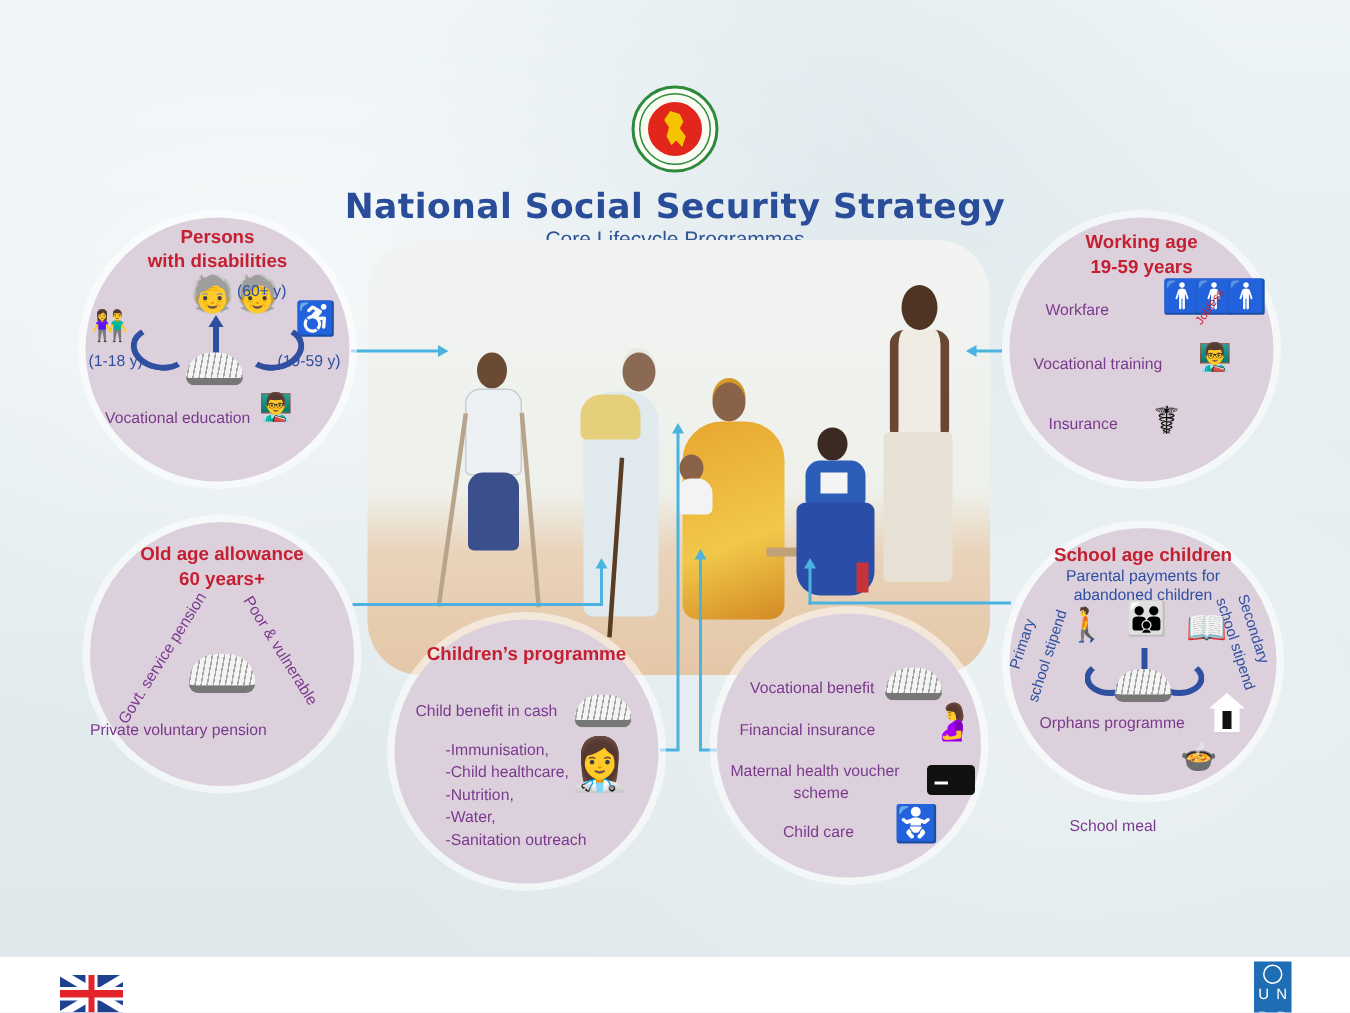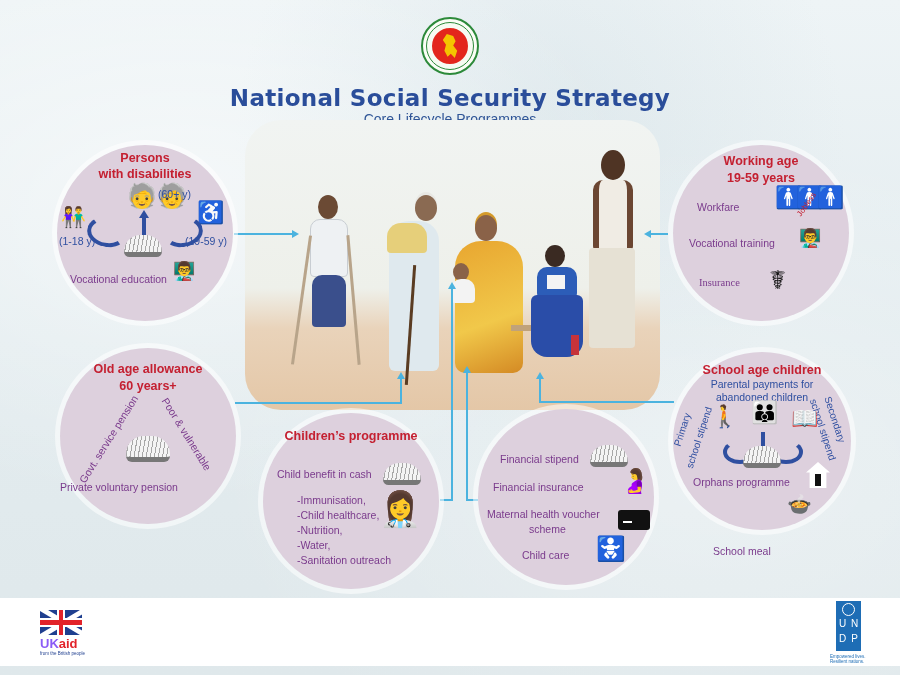--- a/index.html
+++ b/index.html
@@ -9,21 +9,21 @@
     font-family: "Liberation Sans", sans-serif;
     background: linear-gradient(180deg, #eef4f6 0%, #e3ecef 50%, #dfe8eb 100%);
   }
   .bgtex {
     position: absolute; inset: 0;
     background:
       radial-gradient(ellipse at 20% 30%, rgba(255,255,255,0.55), transparent 45%),
       radial-gradient(ellipse at 80% 70%, rgba(255,255,255,0.35), transparent 50%),
       radial-gradient(ellipse at 60% 20%, rgba(205,220,226,0.4), transparent 40%);
   }
-  .abs { position: absolute; }
+  .abs { position: absolute; margin-top: 40px; }
 
   
   .emblem {
     left: 421px; top: 17px; width: 58px; height: 58px; border-radius: 50%;
     background: #fbfdf6; border: 2px solid #2d8a3a;
     display: flex; align-items: center; justify-content: center;
   }
   .emblem .ring {
     width: 46px; height: 46px; border-radius: 50%;
     border: 5px solid #f7fbf2; background: #e3261c; outline: 1px solid #2d8a3a;
@@ -192,21 +192,21 @@
   <div class="ctitle" style="left:0;width:176px;top:8px;">Working age</div>
   <div class="ctitle" style="left:0;width:176px;top:25px;">19-59 years</div>
 
   <div class="ptxt" style="left:24px;top:56px;">Workfare</div>
   <div class="icon" style="left:102px;top:40px;font-size:22px;letter-spacing:-6px;">🚹🚹🚹</div>
   <div class="ptxt" style="left:120px;top:55px;color:#c42031;font-size:8px;transform:rotate(-55deg);">Jobless</div>
 
   <div class="ptxt" style="left:16px;top:92px;">Vocational training</div>
   <div class="icon" style="left:126px;top:82px;font-size:18px;">👨‍🏫</div>
 
-  <div class="ptxt" style="left:26px;top:132px;font-family:Liberation Serif, serif;">Insurance</div>
+  <div class="ptxt" style="left:26px;top:132px;">Insurance</div>
   <div class="icon" style="left:96px;top:120px;font-size:26px;">☤</div>
 </div>
 
 <div class="circle" style="left:60px;top:348px;width:176px;height:176px;">
   <div class="ctitle" style="left:0;width:176px;top:13px;">Old age allowance</div>
   <div class="ctitle" style="left:0;width:176px;top:30px;">60 years+</div>
 
   <div class="ptxt" style="left:-2px;top:85px;transform:rotate(-58deg);font-size:10.5px;">Govt. service pension</div>
   <div class="ptxt" style="left:85px;top:80px;transform:rotate(58deg);font-size:10.5px;">Poor &amp; vulnerable</div>
 
@@ -222,21 +222,21 @@
 
   <div class="ptxt" style="left:34px;top:81px;">-Immunisation,</div>
   <div class="ptxt" style="left:34px;top:96px;">-Child healthcare,</div>
   <div class="ptxt" style="left:34px;top:111px;">-Nutrition,</div>
   <div class="ptxt" style="left:34px;top:126px;">-Water,</div>
   <div class="ptxt" style="left:34px;top:141px;">-Sanitation outreach</div>
   <div class="icon" style="left:116px;top:76px;font-size:34px;">👩‍⚕️</div>
 </div>
 
 <div class="circle" style="left:478px;top:409px;width:176px;height:176px;">
-  <div class="ptxt" style="left:22px;top:44px;">Financial stipend</div>
+  <div class="ptxt" style="left:22px;top:44px;">Vocational benefit</div>
   <div class="money" style="left:112px;top:36px;"></div>
   <div class="ptxt" style="left:15px;top:72px;">Financial insurance</div>
   <div class="icon" style="left:142px;top:58px;font-size:24px;">🤰</div>
   <div class="ptxt" style="left:9px;top:99px;">Maternal health voucher</div>
   <div class="ptxt" style="left:51px;top:114px;">scheme</div>
   <div style="position:absolute;left:140px;top:101px;width:32px;height:20px;background:#111;border-radius:3px;">
     <div style="position:absolute;left:5px;top:11px;width:9px;height:2px;background:#fff;"></div>
   </div>
   <div class="ptxt" style="left:44px;top:140px;">Child care</div>
   <div class="icon" style="left:118px;top:126px;font-size:24px;">🚼</div>

